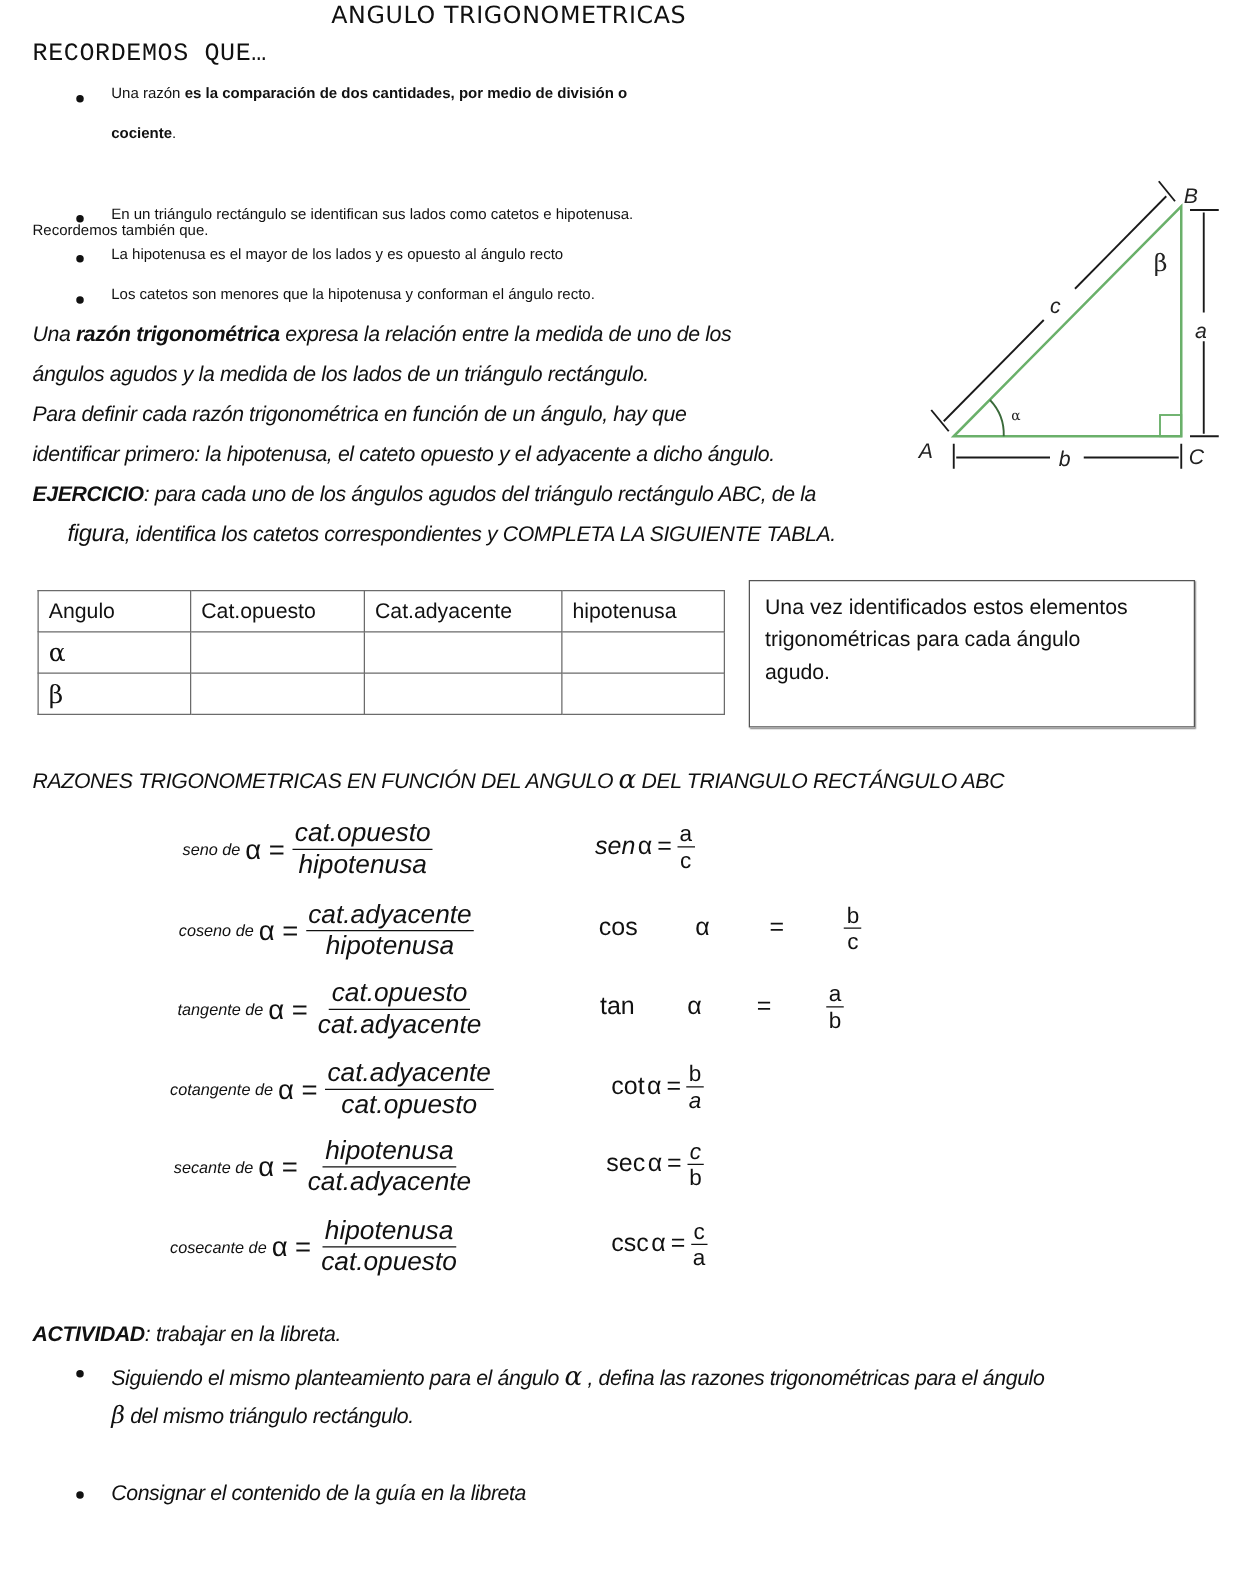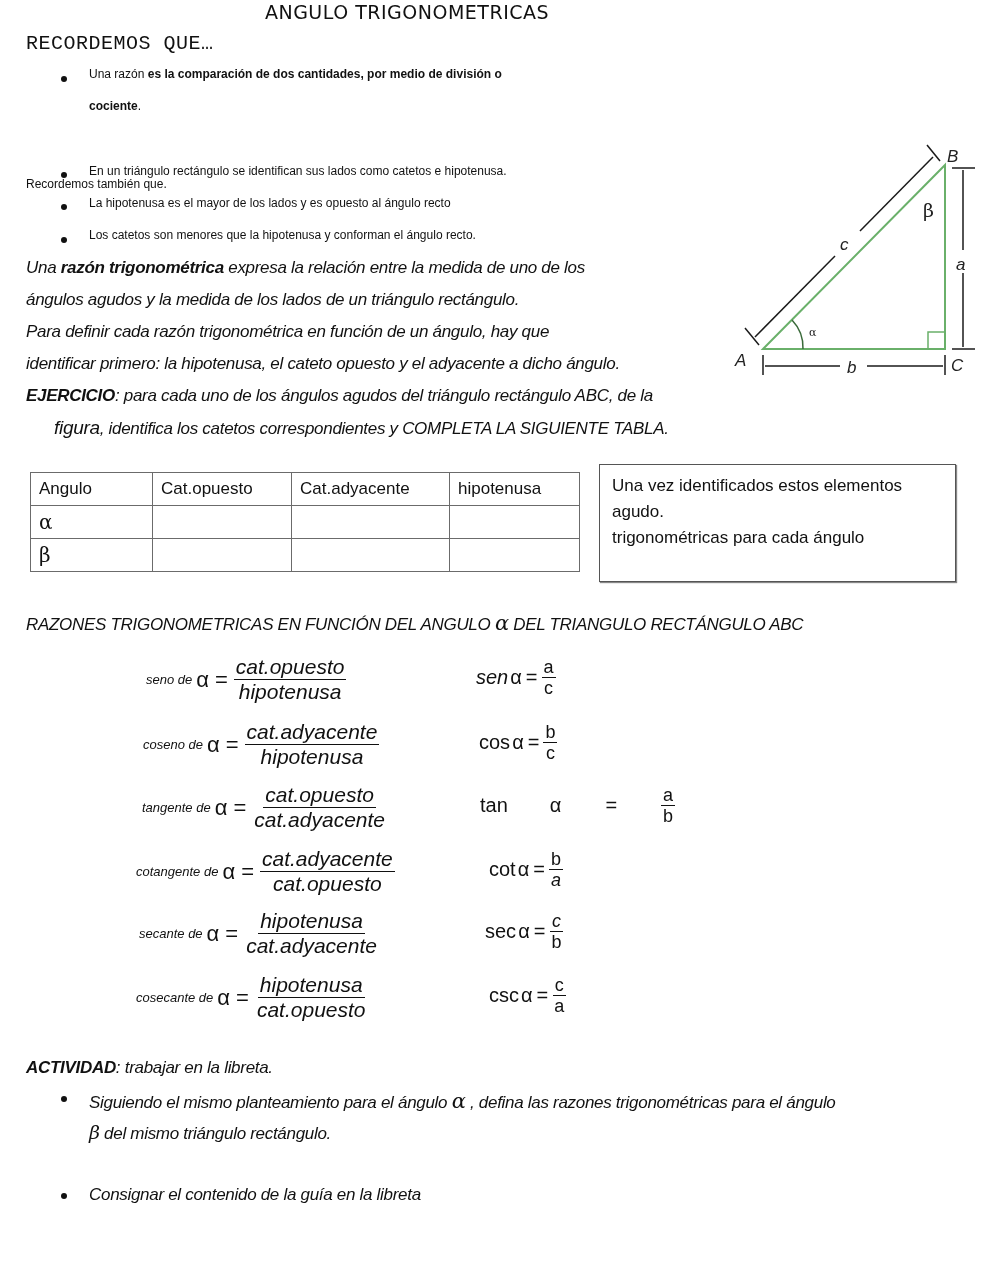--- a/index.html
+++ b/index.html
@@ -129,22 +129,22 @@
     <td class="greek">β</td>
     <td></td>
     <td></td>
     <td></td>
   </tr>
 </tbody>
   </table>
 
 <div class="note-box">
   <div>Una vez identificados estos elementos</div>
+  <div>trigonométricas para cada ángulo</div>
   <div>agudo.</div>
-  <div>trigonométricas para cada ángulo</div>
 </div>
 
 <div class="abs calibri" style="left:26px; top:611px;">
   <span>RAZONES TRIGONOMETRICAS EN FUNCIÓN DEL ANGULO </span><span style="font-family:'DejaVu Serif',serif; font-size:21px;">α</span><span>  DEL TRIANGULO RECTÁNGULO ABC</span>
 </div>
 
 <div id="formulas">
     <div class="frm" style="left: 146px; top: 655px;">
       <span class="lbl">seno de</span>
       <span class="greek">α</span>
@@ -165,21 +165,21 @@
     </div>
     <div class="frm" style="left: 143px; top: 720px;">
       <span class="lbl">coseno de</span>
       <span class="greek">α</span>
       <span class="eq">=</span>
       <span class="frac">
         <span class="num">cat.adyacente</span>
         <span class="den">hipotenusa</span>
       </span>
     </div>
-    <div class="frm" style="left: 479px; top: 722px;">
+    <div class="frm" style="left: 479px; top: 722px; gap: 44px;">
       <span class="fn">cos</span>
       <span class="greek" style="font-size:20px;margin-left:2px;">α</span>
       <span class="eq" style="font-size:20px;margin:0 4px;">=</span>
       <span class="frac small">
         <span class="num" style="border-bottom-width:1px;">b</span>
         <span class="den" style="">c</span>
       </span>
     </div>
     <div class="frm" style="left: 142px; top: 783px;">
       <span class="lbl">tangente de</span>

